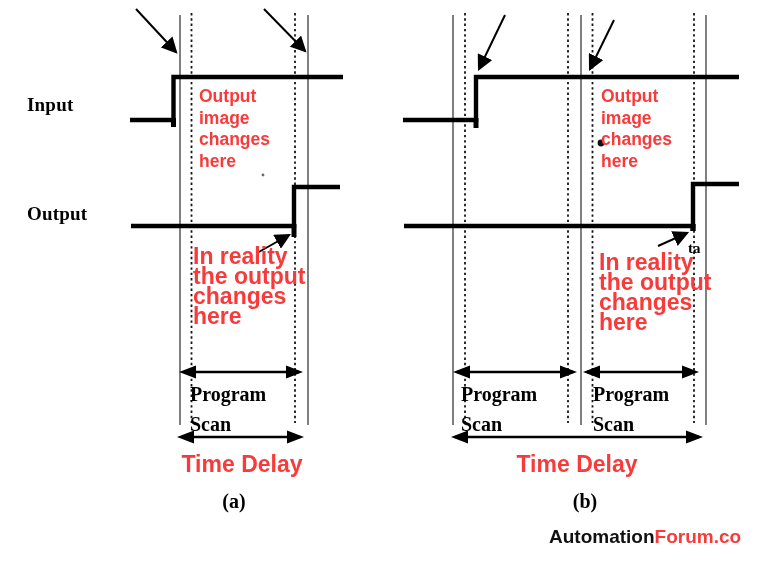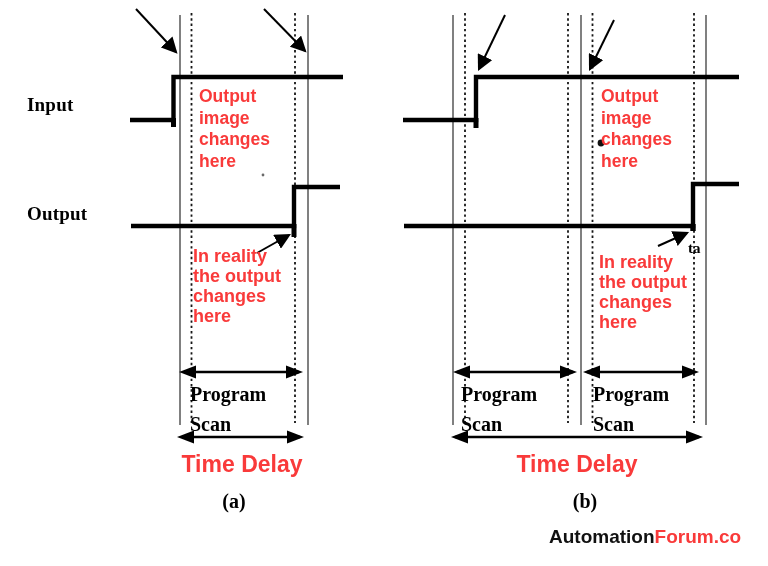--- a/index.html
+++ b/index.html
@@ -11,21 +11,21 @@
   .serifbold{
     font-family:"Liberation Serif","DejaVu Serif",serif;
     font-weight:bold;color:#000;
   }
   .redann{
     font-family:"Liberation Sans","DejaVu Sans",sans-serif;
     font-weight:bold;color:#f93a3a;white-space:pre-line;
   }
   .signal-label{font-size:19px;letter-spacing:0.2px;}
   .ann1{font-size:17.5px;line-height:21.5px;}
-  .ann2{font-size:18px;line-height:20px;}
+  .ann2{font-size:23px;line-height:20px;}
   .pscan{font-size:20px;line-height:30px;white-space:pre-line;}
   .tdelay{font-size:23px;text-align:center;}
   .caption{font-size:20px;}
   .ta{font-size:15px;}
   .watermark{font-size:19px;font-weight:bold;font-family:"Liberation Sans","DejaVu Sans",sans-serif;}
   .watermark .wm-red{color:#f93a3a;}
   .watermark .wm-black{color:#111;}
   svg{position:absolute;left:0;top:0;}
 </style>
 </head>

